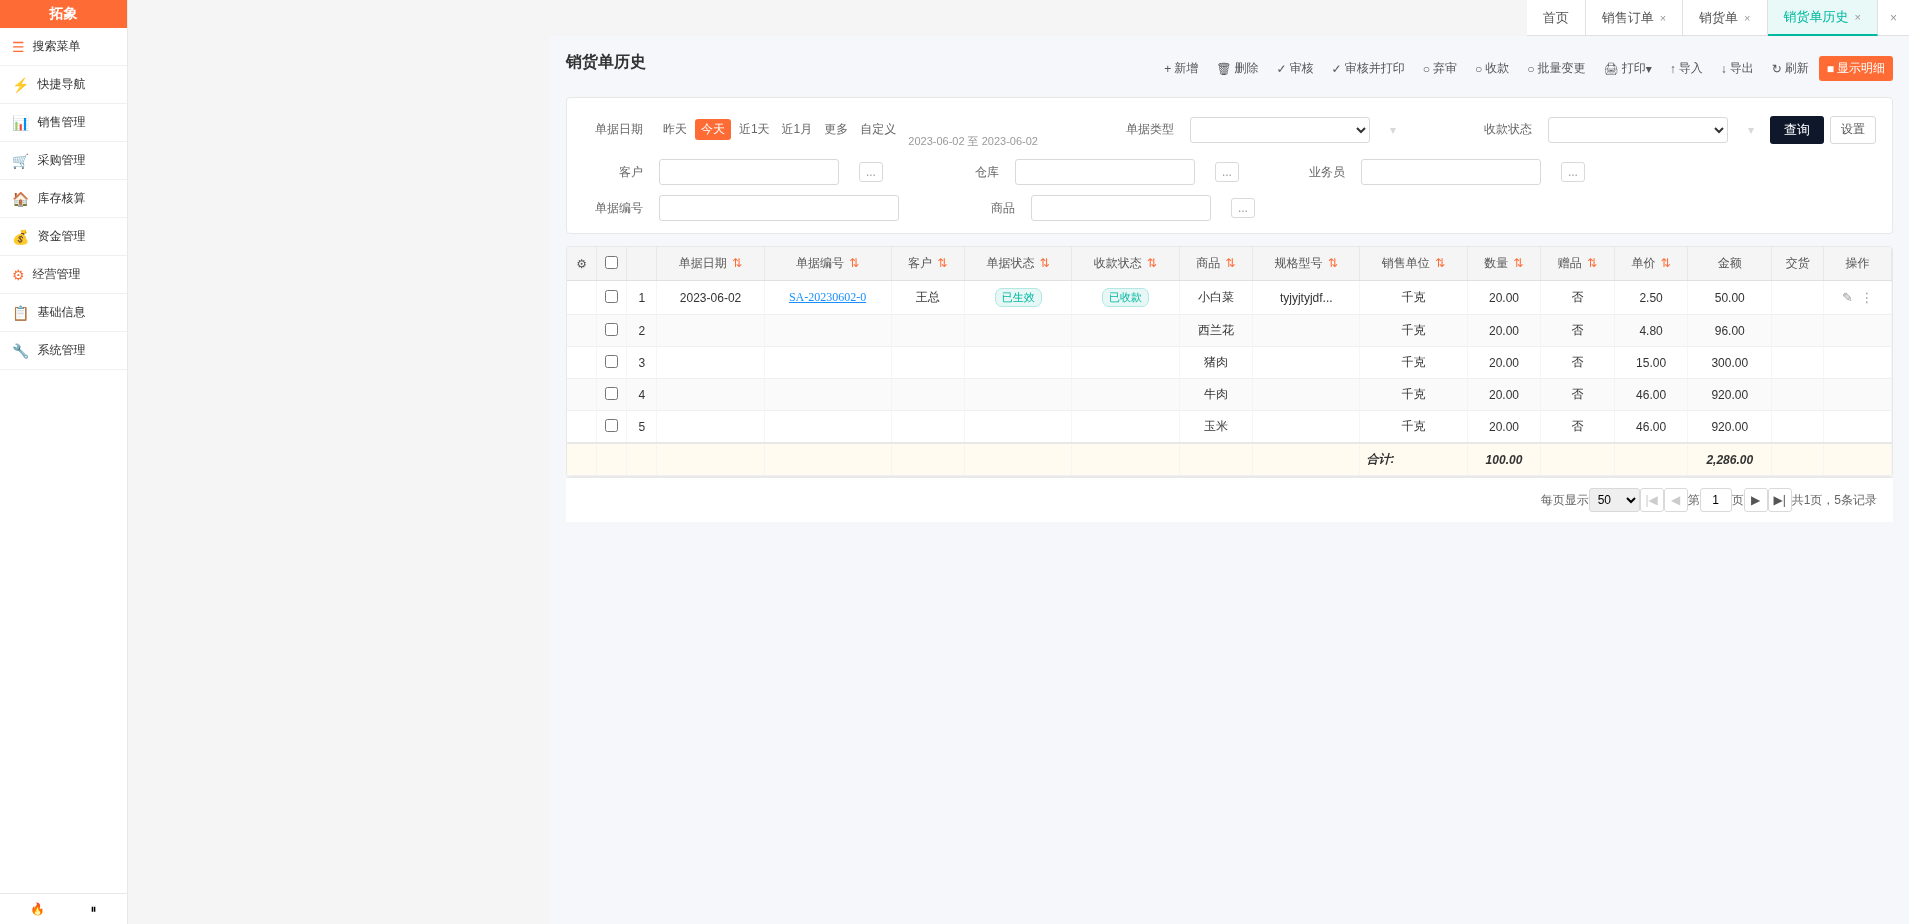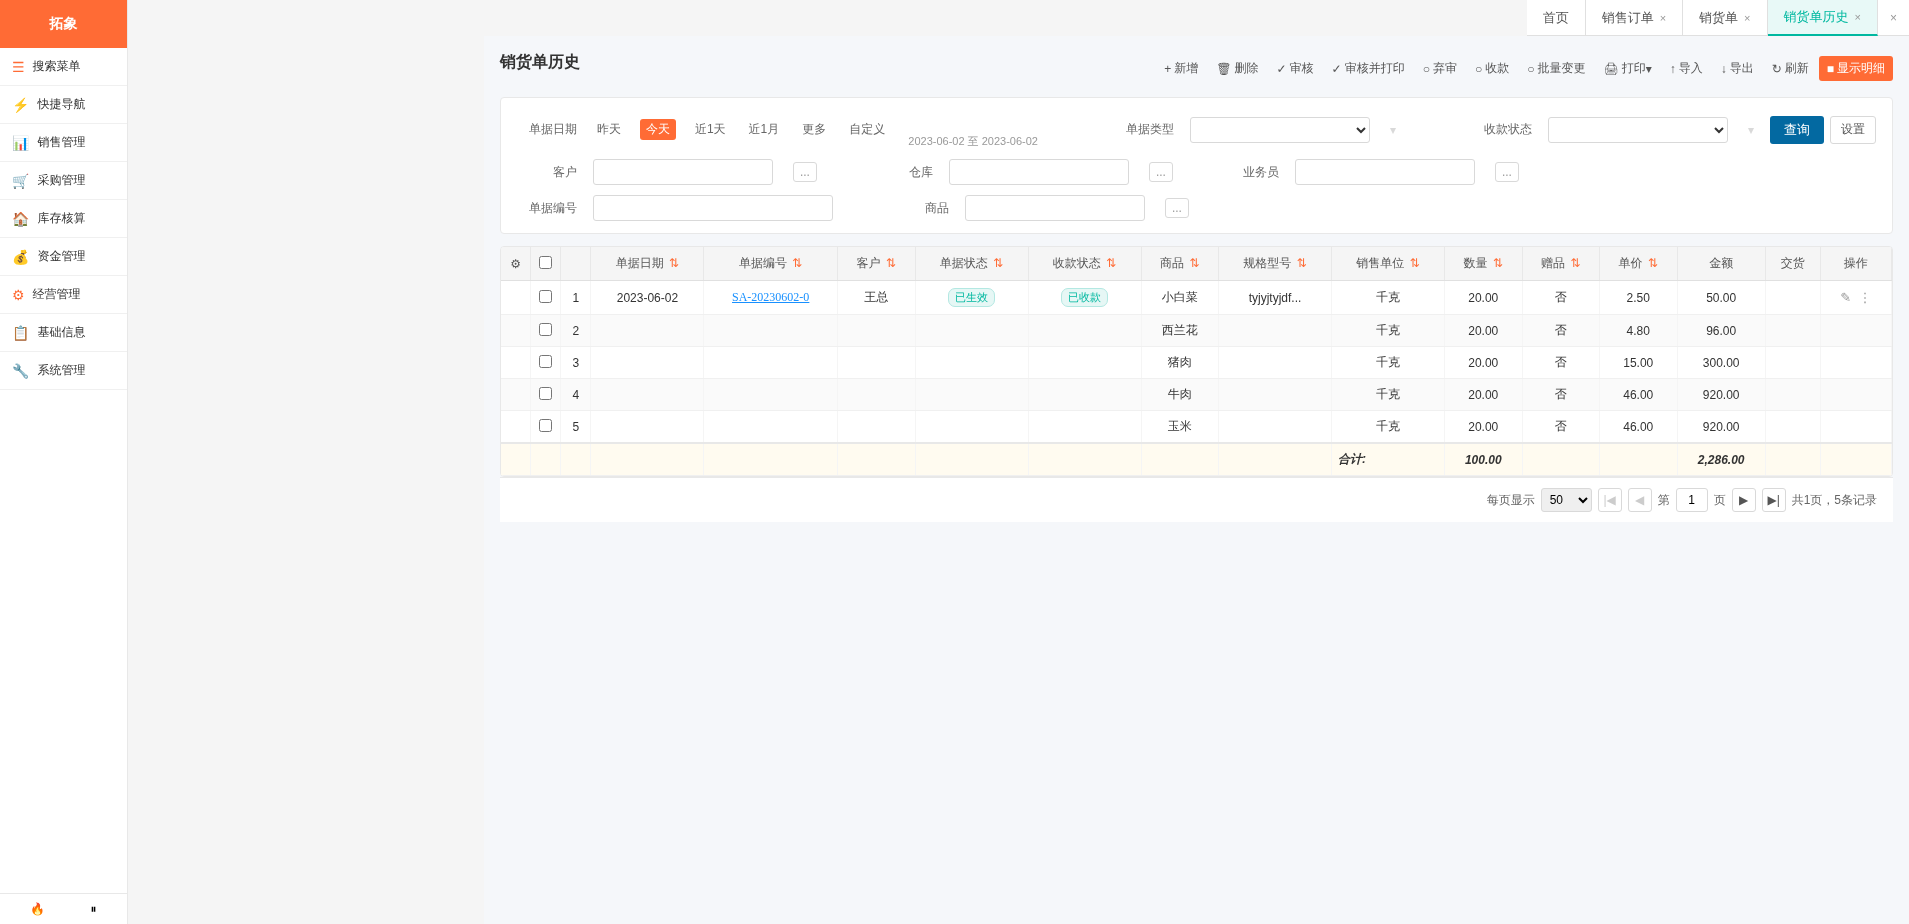--- a/index.html
+++ b/index.html
@@ -9,21 +9,21 @@
     .sidebar {
       width: 128px;
       background: #fff;
       border-right: 1px solid #e8e8e8;
       display: flex;
       flex-direction: column;
       flex-shrink: 0;
       height: 100%;
     }
     .sidebar-logo {
-      height: 48px;
+      height: 28px;
       background: #ff6b35;
       display: flex;
       align-items: center;
       justify-content: center;
       color: white;
       font-size: 14px;
       font-weight: bold;
     }
     .sidebar-item {
       display: flex;
@@ -148,21 +148,21 @@
       font-size: 12px;
       color: #333;
       width: 180px;
       height: 26px;
       background: white;
       cursor: pointer;
     }
     .date-range {
       display: flex;
       align-items: center;
-      gap: 15px;
+      gap: 4px;
     }
     .date-shortcut {
       font-size: 12px;
       color: #666;
       cursor: pointer;
       padding: 2px 4px;
     }
     .date-shortcut.active {
       background: #ff6b35;
       color: white;
@@ -251,21 +251,20 @@
       background: #fffbf0 !important;
       font-style: italic;
     }
 
     
     .pagination {
       display: flex;
       align-items: center;
       justify-content: flex-end;
       padding: 10px 16px;
-      gap: 6px;
       background: #fff;
       border-top: 1px solid #e8e8e8;
     }
     .pagination-btn {
       width: 24px;
       height: 24px;
       display: flex;
       align-items: center;
       justify-content: center;
       border: 1px solid #d9d9d9;
@@ -302,21 +301,21 @@
       margin-bottom: 12px;
     }
     .header-toolbar {
       display: flex;
       align-items: center;
       gap: 2px;
       flex-wrap: wrap;
     }
 
     .query-btn {
-      background: #0369a1;
+      background: #0f172a;
       color: white;
       border: none;
       padding: 5px 14px;
       border-radius: 3px;
       font-size: 13px;
       cursor: pointer;
     }
     .set-btn {
       background: white;
       color: #555;

